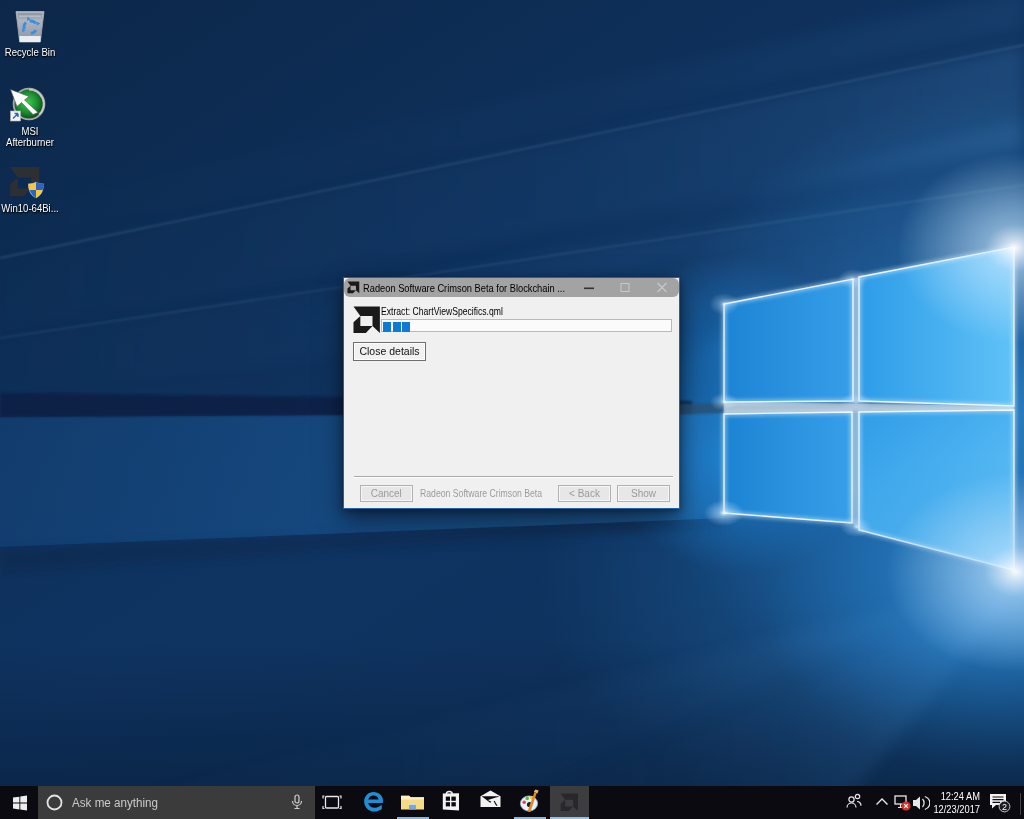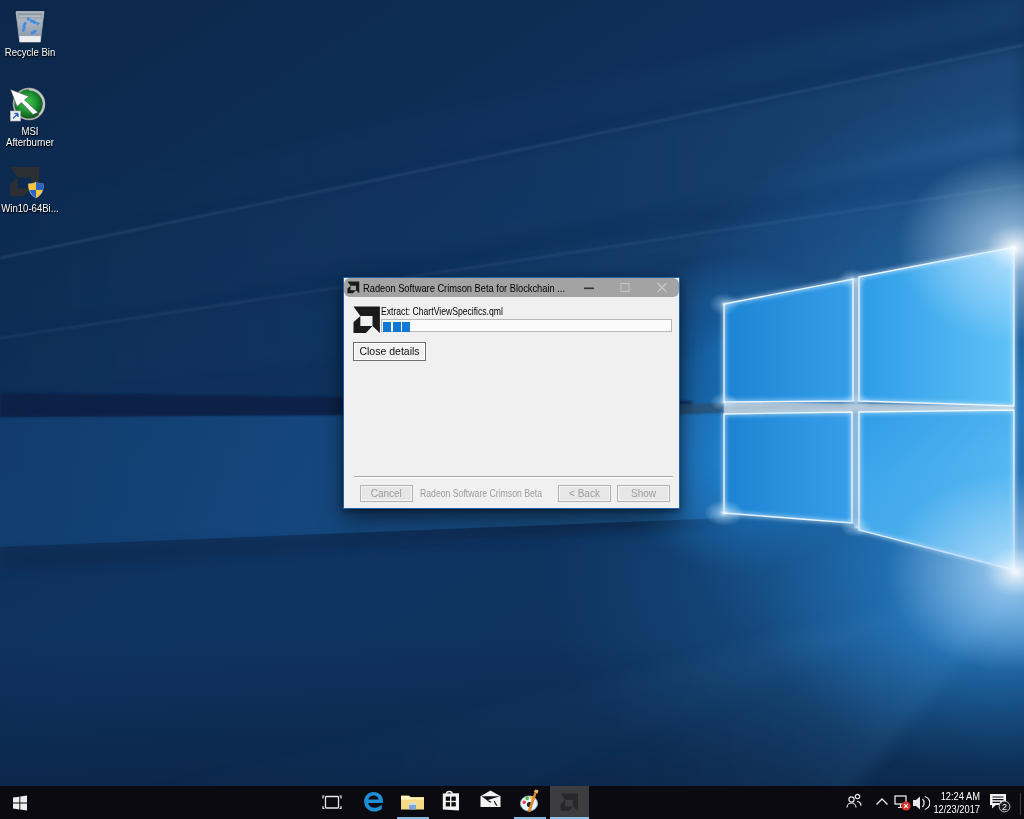--- a/index.html
+++ b/index.html
@@ -306,20 +306,30 @@
 
 <div id="taskbar">
   <svg class="tbtn" style="left:12px;" width="16" height="33" viewBox="0 0 16 33">
     <g fill="#eee">
       <path d="M1,11.6 L7.4,10.7 L7.4,16.6 L1,16.6 Z"></path>
       <path d="M8.3,10.6 L15,9.6 L15,16.6 L8.3,16.6 Z"></path>
       <path d="M1,17.5 L7.4,17.5 L7.4,23.4 L1,22.5 Z"></path>
       <path d="M8.3,17.5 L15,17.5 L15,24.5 L8.3,23.5 Z"></path>
     </g>
   </svg>
+  <div id="search">
+    <svg style="position:absolute; left:8px; top:8px;" width="17" height="17">
+      <circle cx="8.5" cy="8.5" r="7" fill="none" stroke="#e4e4e4" stroke-width="1.8"></circle>
+    </svg>
+    <div id="searchtext">Ask me anything</div>
+    <svg style="position:absolute; left:253px; top:8px;" width="12" height="17" viewBox="0 0 12 17">
+      <rect x="4" y="1" width="4" height="8" rx="2" fill="none" stroke="#cfcfcf" stroke-width="1.2"></rect>
+      <path d="M1.5,7 a4.5,4.5 0 0 0 9,0 M6,11.5 L6,14.5 M3.5,14.5 L8.5,14.5" fill="none" stroke="#cfcfcf" stroke-width="1.2"></path>
+    </svg>
+  </div>
   <svg class="tbtn" style="left:322px;" width="20" height="33" viewBox="0 0 20 33">
     <rect x="3.5" y="10.5" width="13" height="11.5" rx="1" fill="none" stroke="#e8e8e8" stroke-width="1.3"></rect>
     <path d="M1,12.5 L1,10 L2.5,10 M1,20 L1,22.5 L2.5,22.5 M19,12.5 L19,10 L17.5,10 M19,20 L19,22.5 L17.5,22.5" stroke="#e8e8e8" stroke-width="1.2" fill="none"></path>
   </svg>
   <svg class="tbtn" style="left:362px;" width="23" height="33" viewBox="0 0 23 33">
     <path d="M11.5,6 C6,6 2.5,10.2 2.2,14.6 L2.2,16 C2.5,21.5 6.6,25.6 12.2,25.6 C15.4,25.6 18,24.5 19.8,23 L19.8,18.6 C18.2,20.6 15.6,21.8 12.8,21.8 C9.2,21.8 6.8,20 6.2,17 L20.8,17 C20.9,16.3 21,15.5 21,14.8 C21,9.6 17,6 11.5,6 Z M6.3,13.4 C6.9,10.8 8.9,9.4 11.5,9.4 C14.2,9.4 16.2,10.9 16.6,13.4 Z" fill="#1e8fd5"></path>
   </svg>
   <svg class="tbtn" style="left:399px;" width="27" height="33" viewBox="0 0 27 33">
     <path d="M2,9.5 L10,9.5 L12,11.5 L2,11.5 Z" fill="#e8c15c"></path>
     <rect x="2" y="11" width="23" height="12.5" fill="#f5dc84"></rect>

